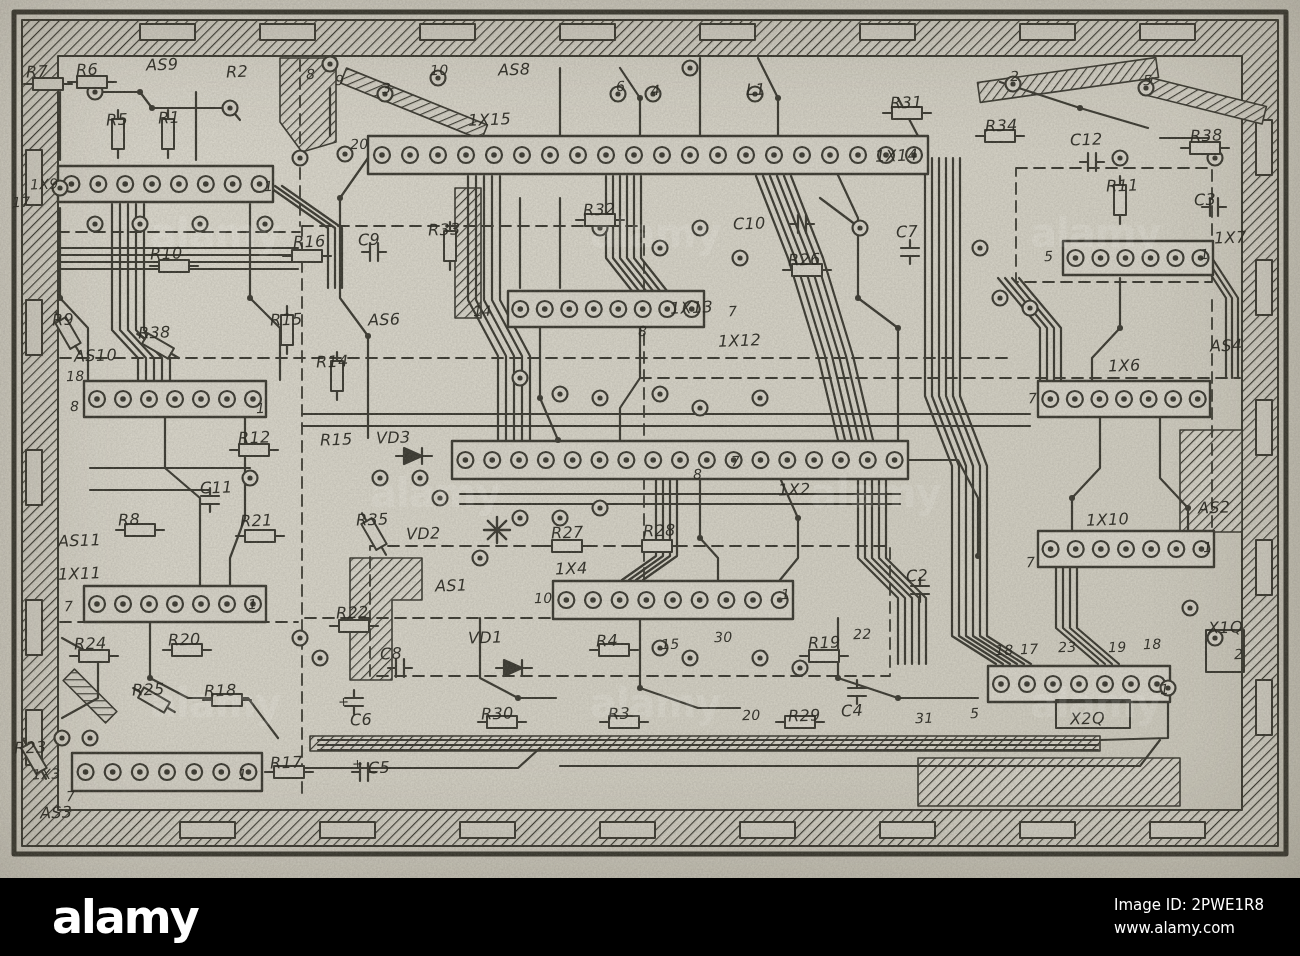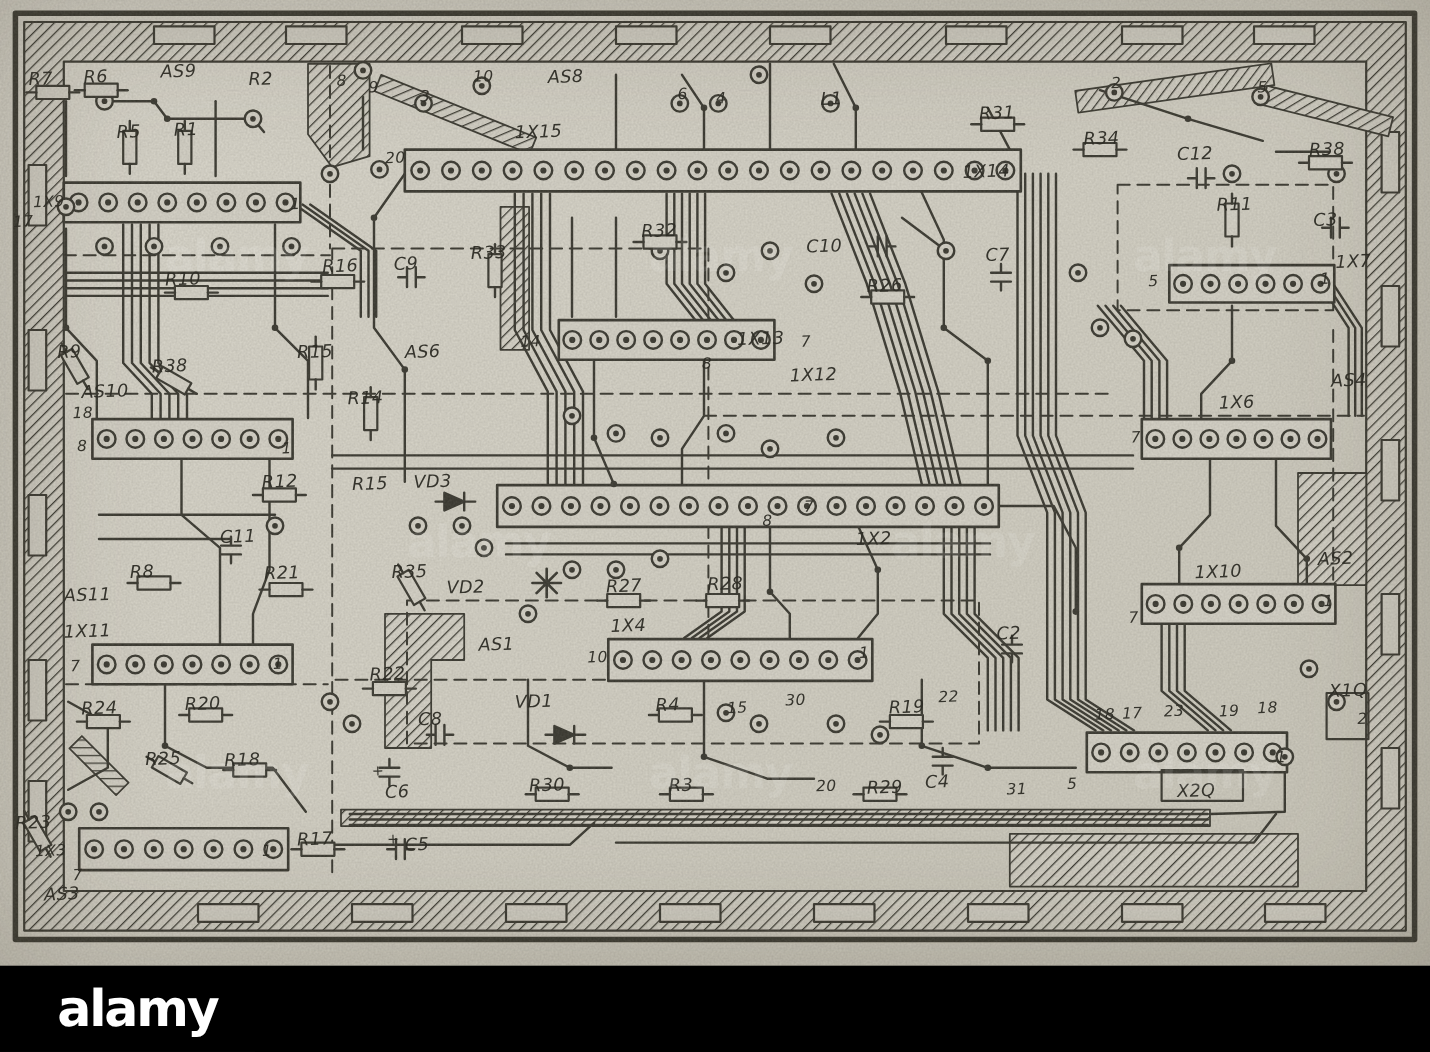--- a/index.html
+++ b/index.html
@@ -939,13 +939,17 @@
       <span class="wm" style="left: 370px; top: 470px;">alamy</span>
       <span class="wm" style="left: 810px; top: 470px;">alamy</span>
       <span class="wm" style="left: 150px; top: 680px;">alamy</span>
       <span class="wm" style="left: 590px; top: 680px;">alamy</span>
       <span class="wm" style="left: 1030px; top: 680px;">alamy</span>
     </div>
 </div>
 
 <div class="alamy-bar">
   <div class="alamy-logo">alamy</div>
+  <div class="alamy-meta">
+    <div><span>Image ID:</span>&nbsp;<span>2PWE1R8</span></div>
+    <div>www.alamy.com</div>
+  </div>
 </div>
 
 </body></html>

